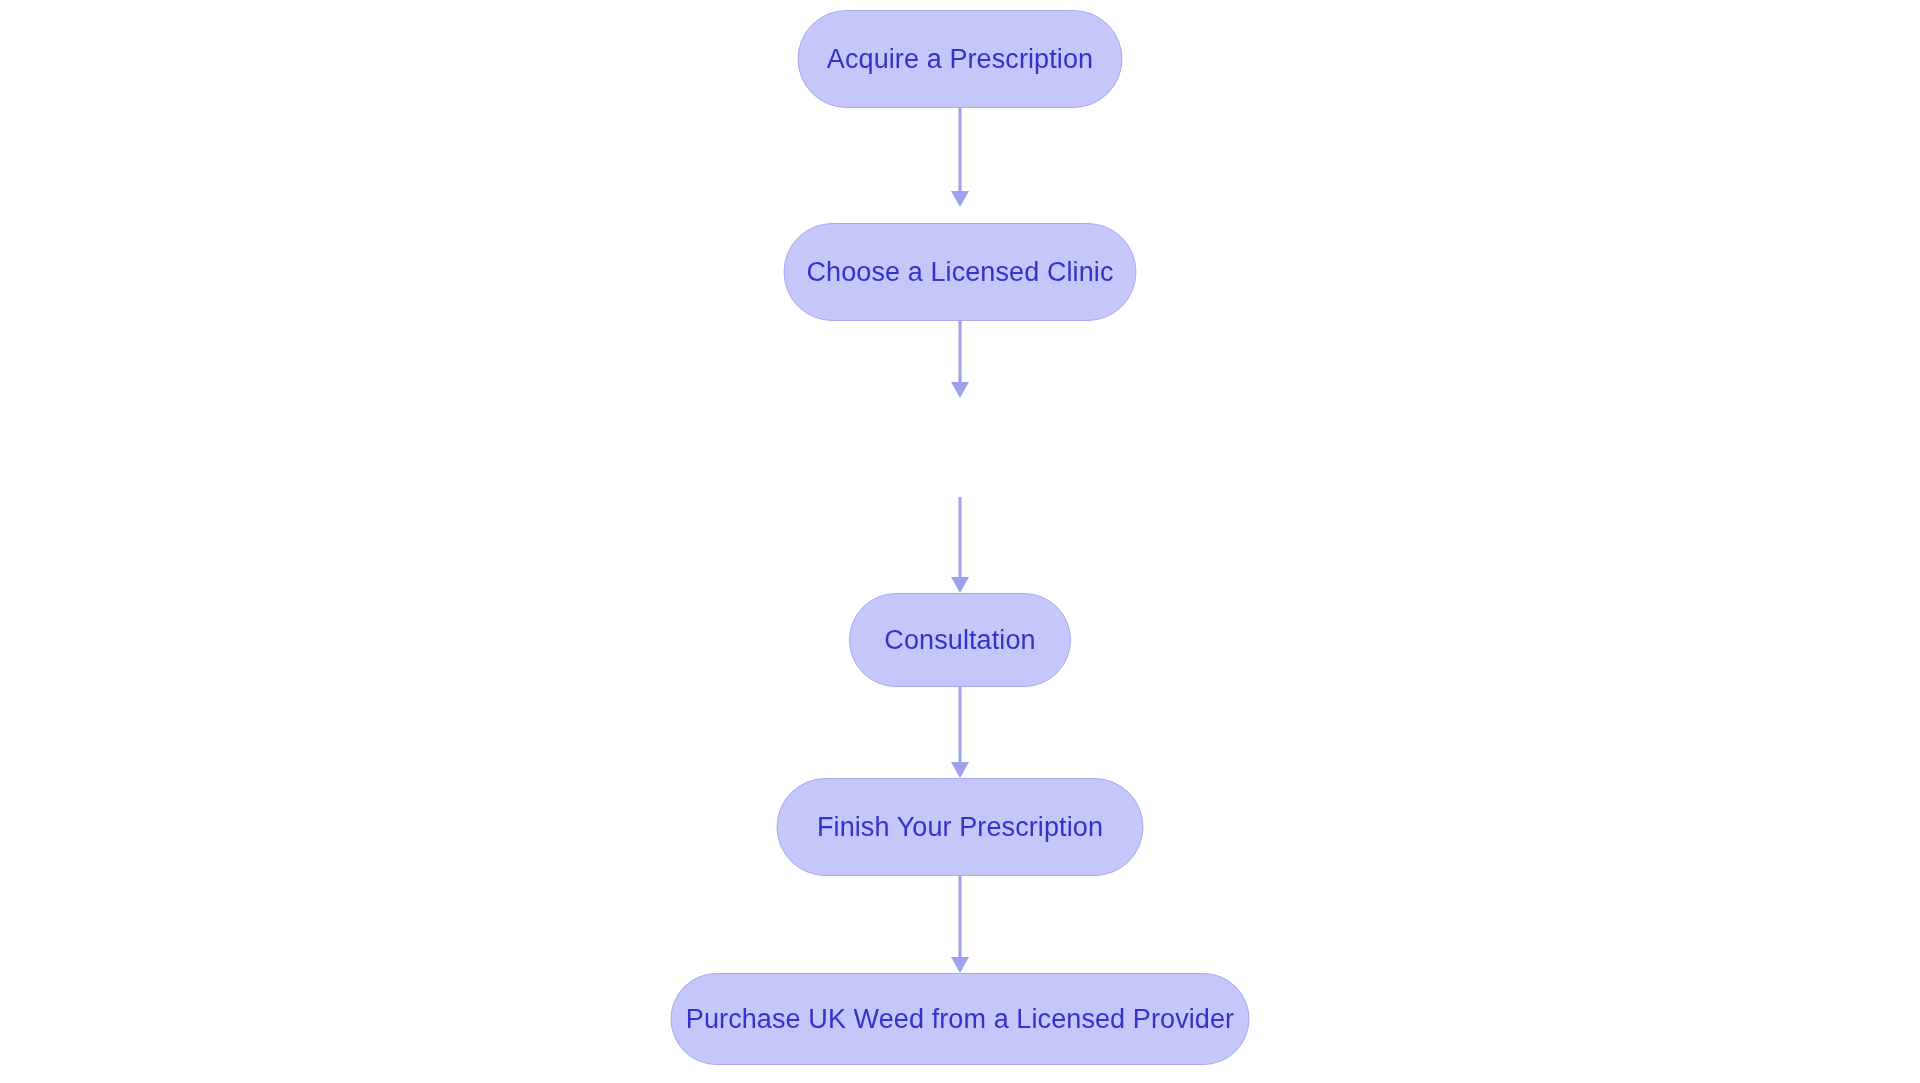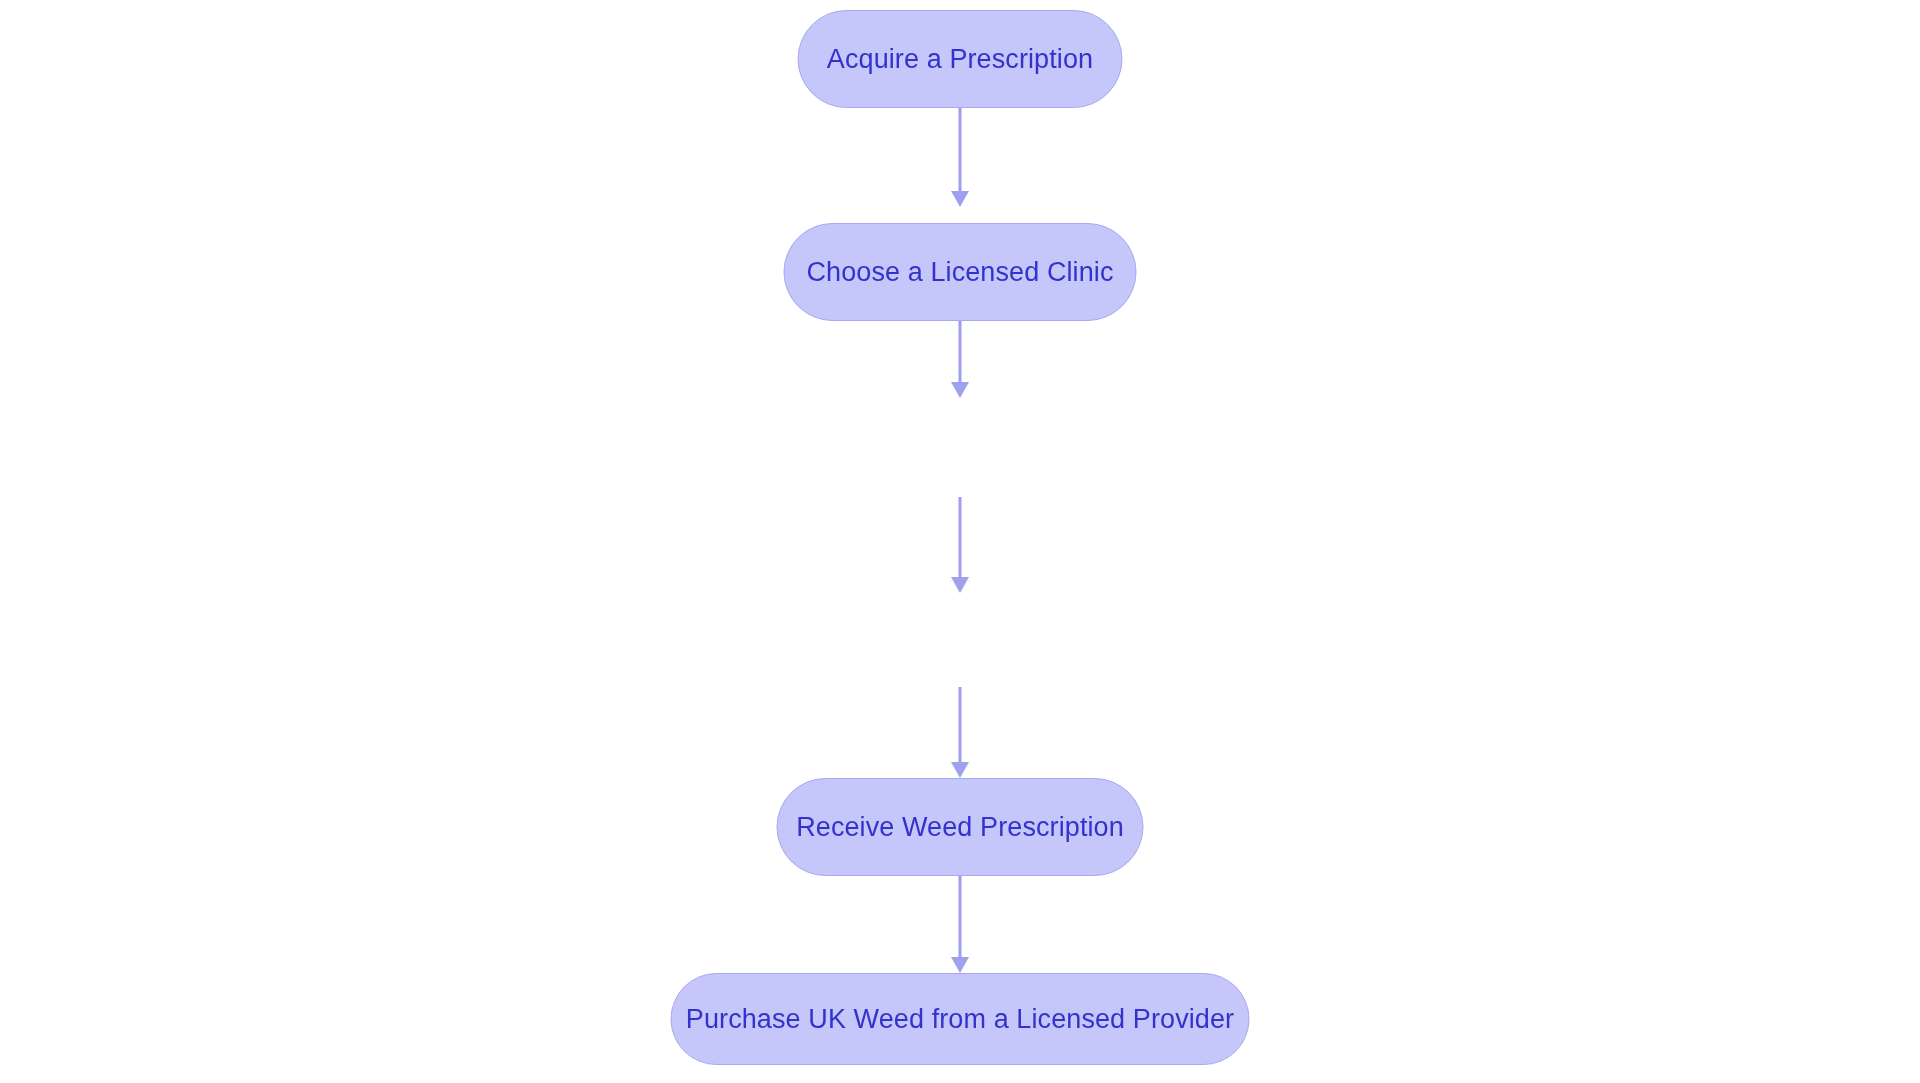--- a/index.html
+++ b/index.html
@@ -101,22 +101,25 @@
 
   <div class="node" id="node-1" style="width: 325px; height: 98px; top: 10px; border-radius: 49px; background: rgb(197, 198, 250); border-color: rgb(168, 169, 240); color: rgb(51, 51, 204);">
     <span class="node-label">Acquire a Prescription</span>
   </div>
 
   <div class="node" id="node-2" style="width: 353px; height: 98px; top: 207px; border-radius: 49px; background: rgb(197, 198, 250); border-color: rgb(168, 169, 240); color: rgb(51, 51, 204); margin-top: 16px;">
     <span class="node-label">Choose a Licensed Clinic</span>
   </div>
 
 
+  <div class="node" id="node-4" style="width: 222px; height: 94px; top: 593px; border-radius: 47px; background: rgb(197, 198, 250); border-color: rgb(168, 169, 240); color: rgb(51, 51, 204);">
+    <span class="node-label">Consultation</span>
+  </div>
 
   <div class="node" id="node-5" style="width: 367px; height: 98px; top: 778px; border-radius: 49px; background: rgb(197, 198, 250); border-color: rgb(168, 169, 240); color: rgb(51, 51, 204);">
-    <span class="node-label">Receive Weed Prescription</span>
+    <span class="node-label">Finish Your Prescription</span>
   </div>
 
   <div class="node" id="node-6" style="width: 579px; height: 92px; top: 973px; border-radius: 49px; background: rgb(197, 198, 250); border-color: rgb(168, 169, 240); color: rgb(51, 51, 204);">
     <span class="node-label">Purchase UK Weed from a Licensed Provider</span>
   </div>
 
 </div>
 
 </body></html>

